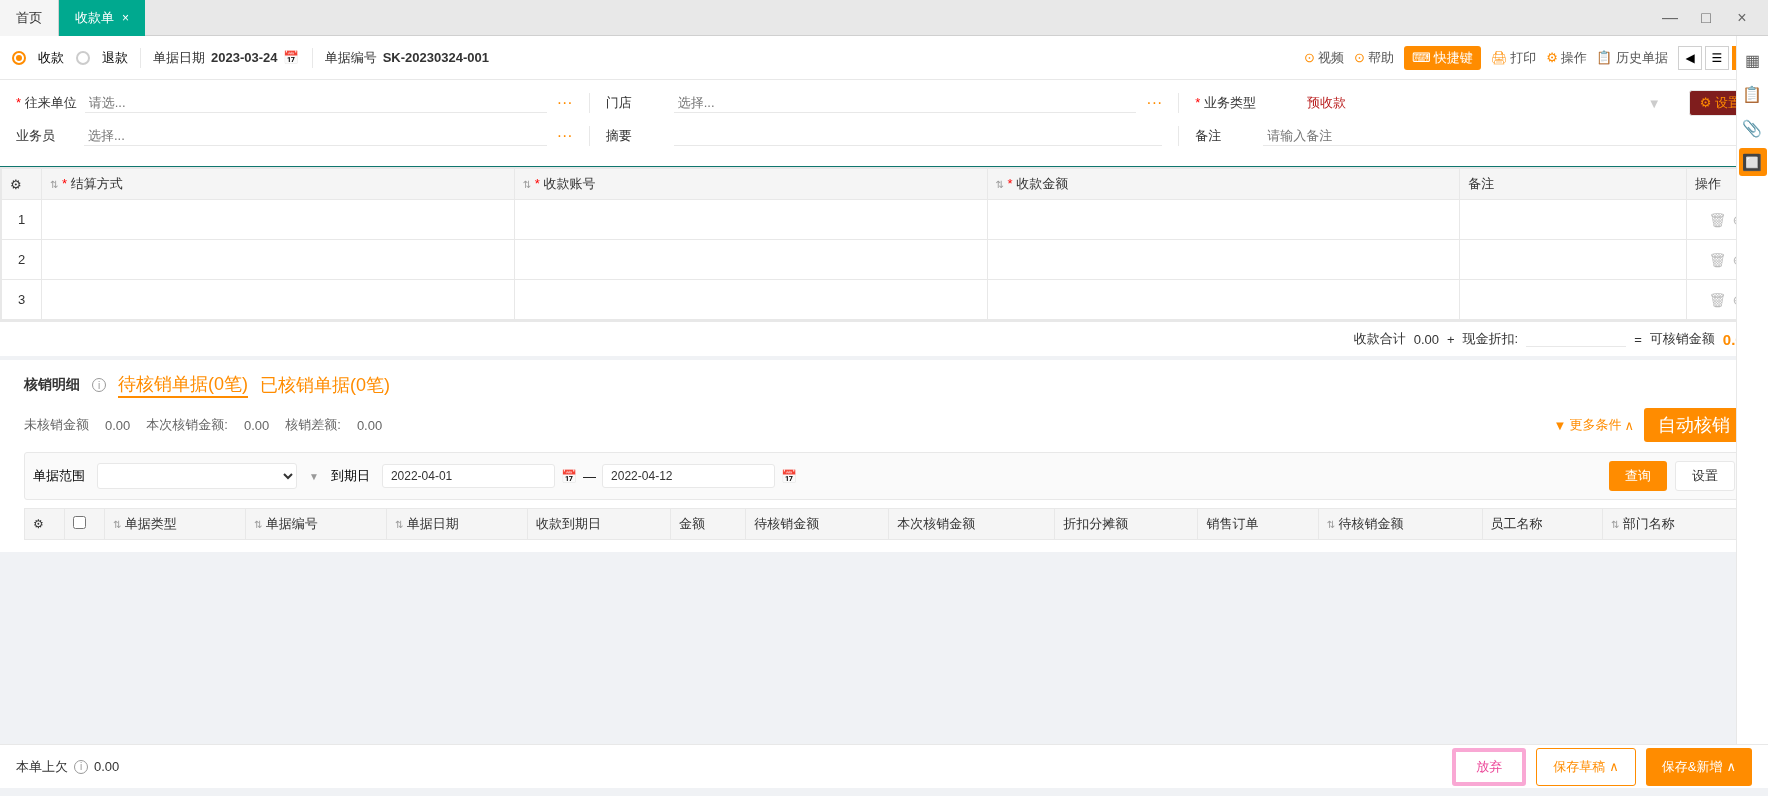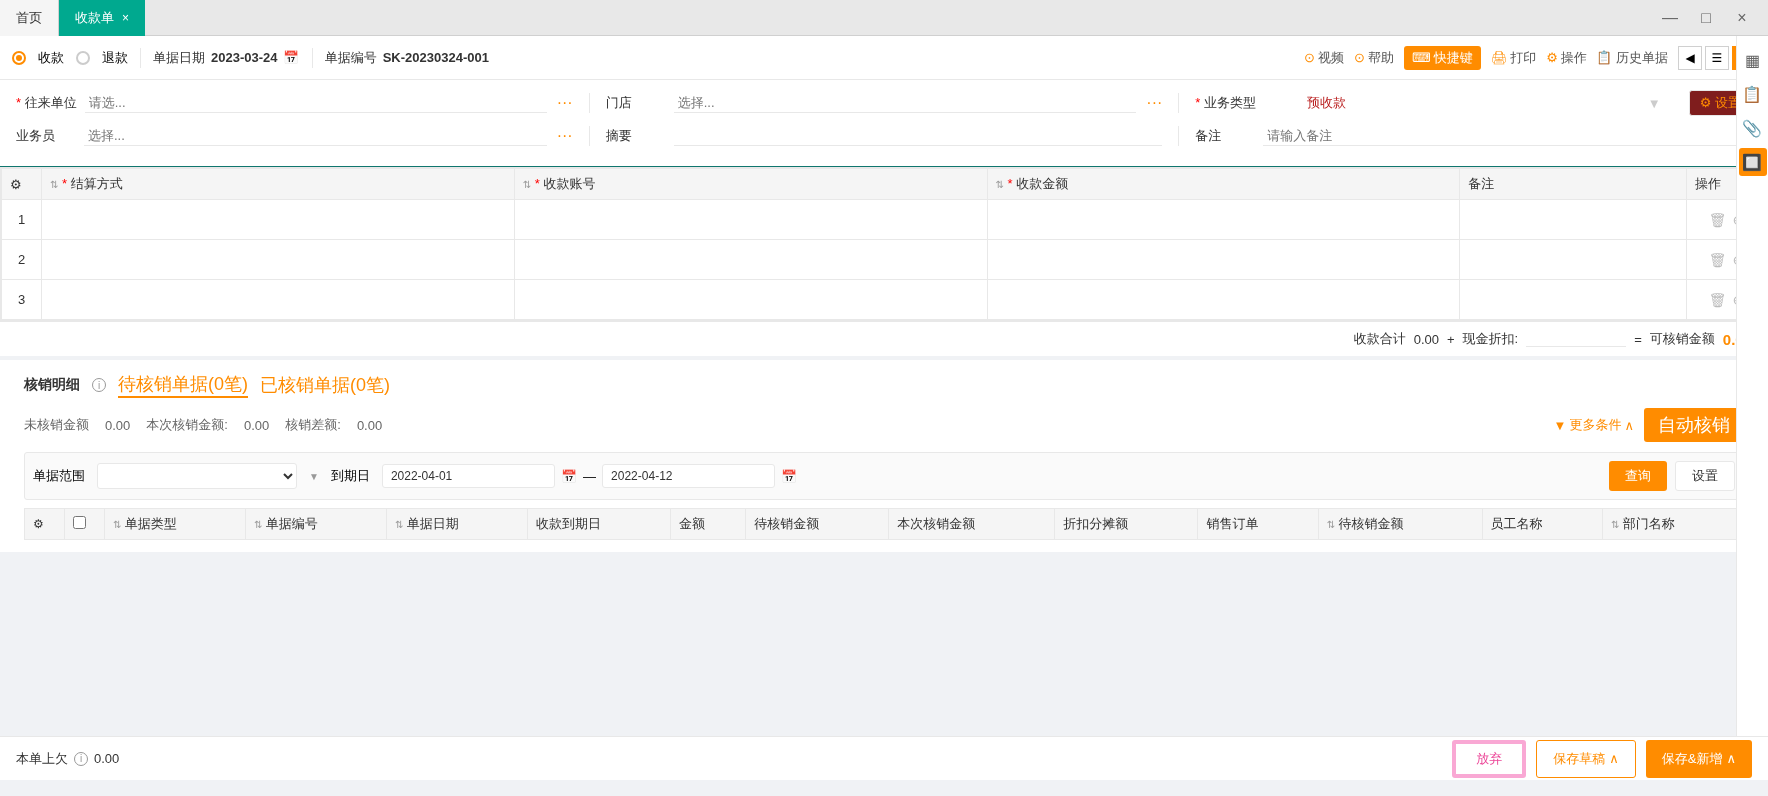--- a/index.html
+++ b/index.html
@@ -106,21 +106,21 @@
 
     
     .bottom-table { width: 100%; border-collapse: collapse; margin-top: 4px; }
     .bottom-table th {
       background: #f5f5f5; border: 1px solid #e8e8e8; padding: 6px 8px;
       text-align: left; color: #333; font-weight: normal; font-size: 12px; white-space: nowrap;
     }
 
     
     .bottom-bar {
-      position: fixed; bottom: 16px; left: 0; right: 0;
+      position: fixed; bottom: 8px; left: 0; right: 0;
       background: #fff; height: 44px; display: flex; align-items: center;
       padding: 0 16px; border-top: 1px solid #e8e8e8; gap: 10px;
     }
     .bottom-info { display: flex; align-items: center; gap: 6px; color: #333; }
     .bottom-actions { margin-left: auto; display: flex; gap: 10px; }
     .btn-discard { border: 4px solid #f9a8d4; background: #fff; border-radius: 3px; padding: 6px 20px; cursor: pointer; color: #ec4899; }
     .btn-save-draft { border: 1px solid #ff8c00; background: #fff; border-radius: 3px; padding: 6px 16px; cursor: pointer; color: #ff8c00; display: flex; align-items: center; gap: 4px; }
     .btn-save-new { border: none; background: #ff8c00; border-radius: 3px; padding: 6px 16px; cursor: pointer; color: #fff; display: flex; align-items: center; gap: 4px; }
 
     

